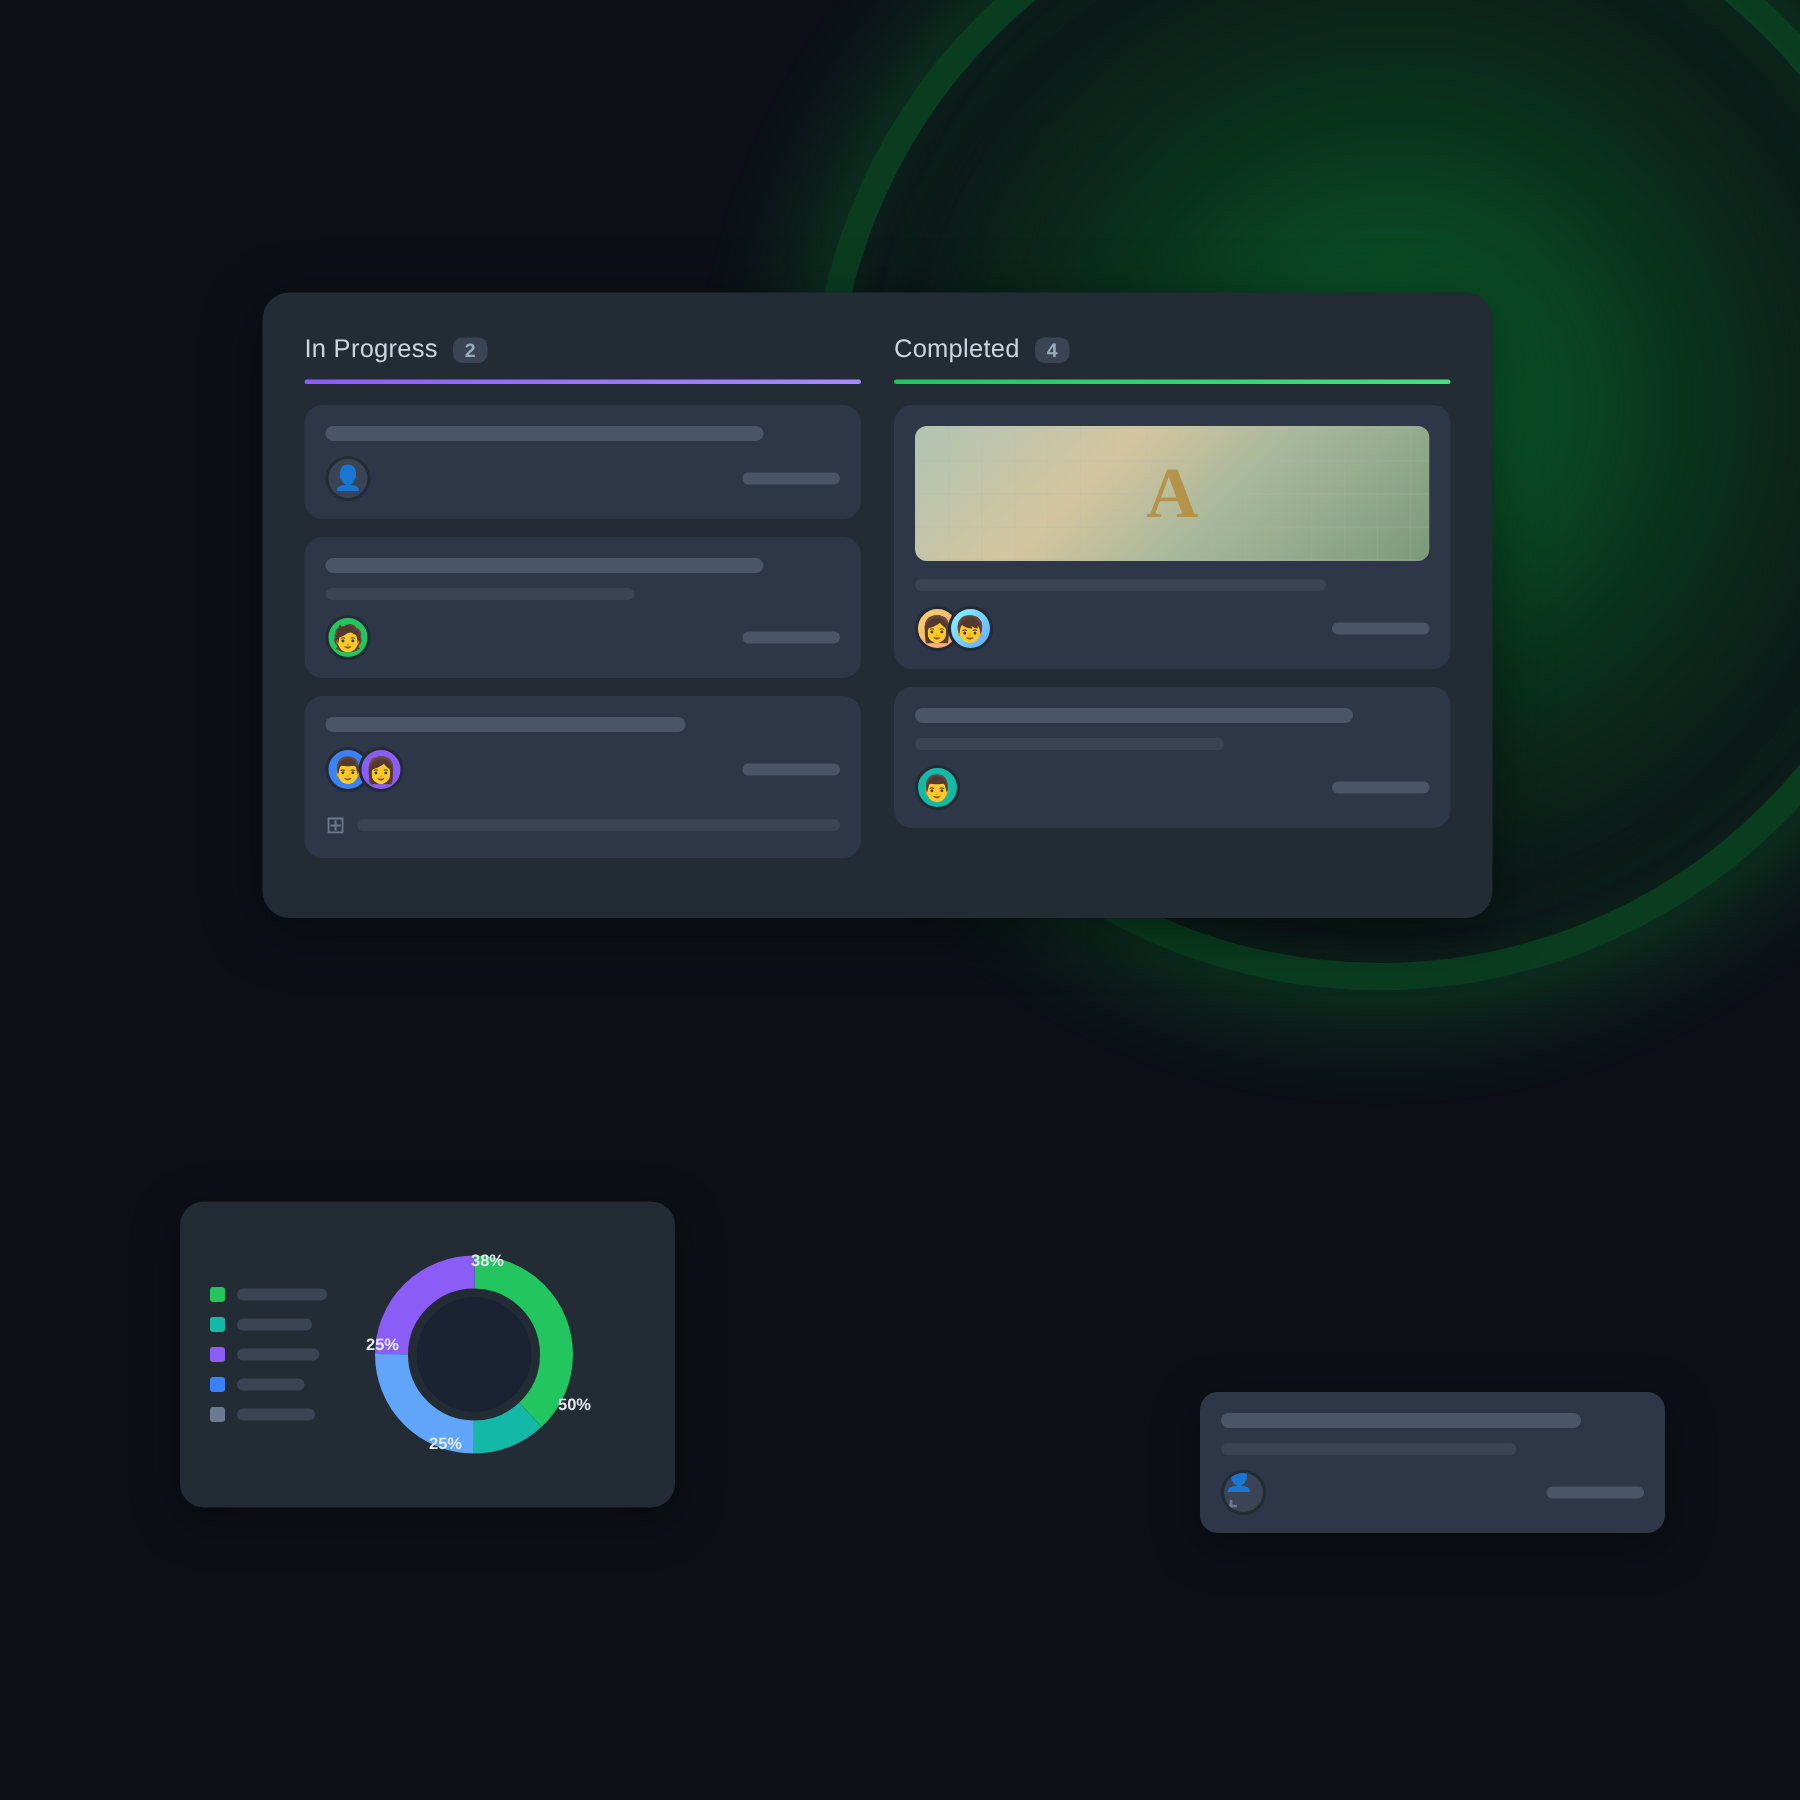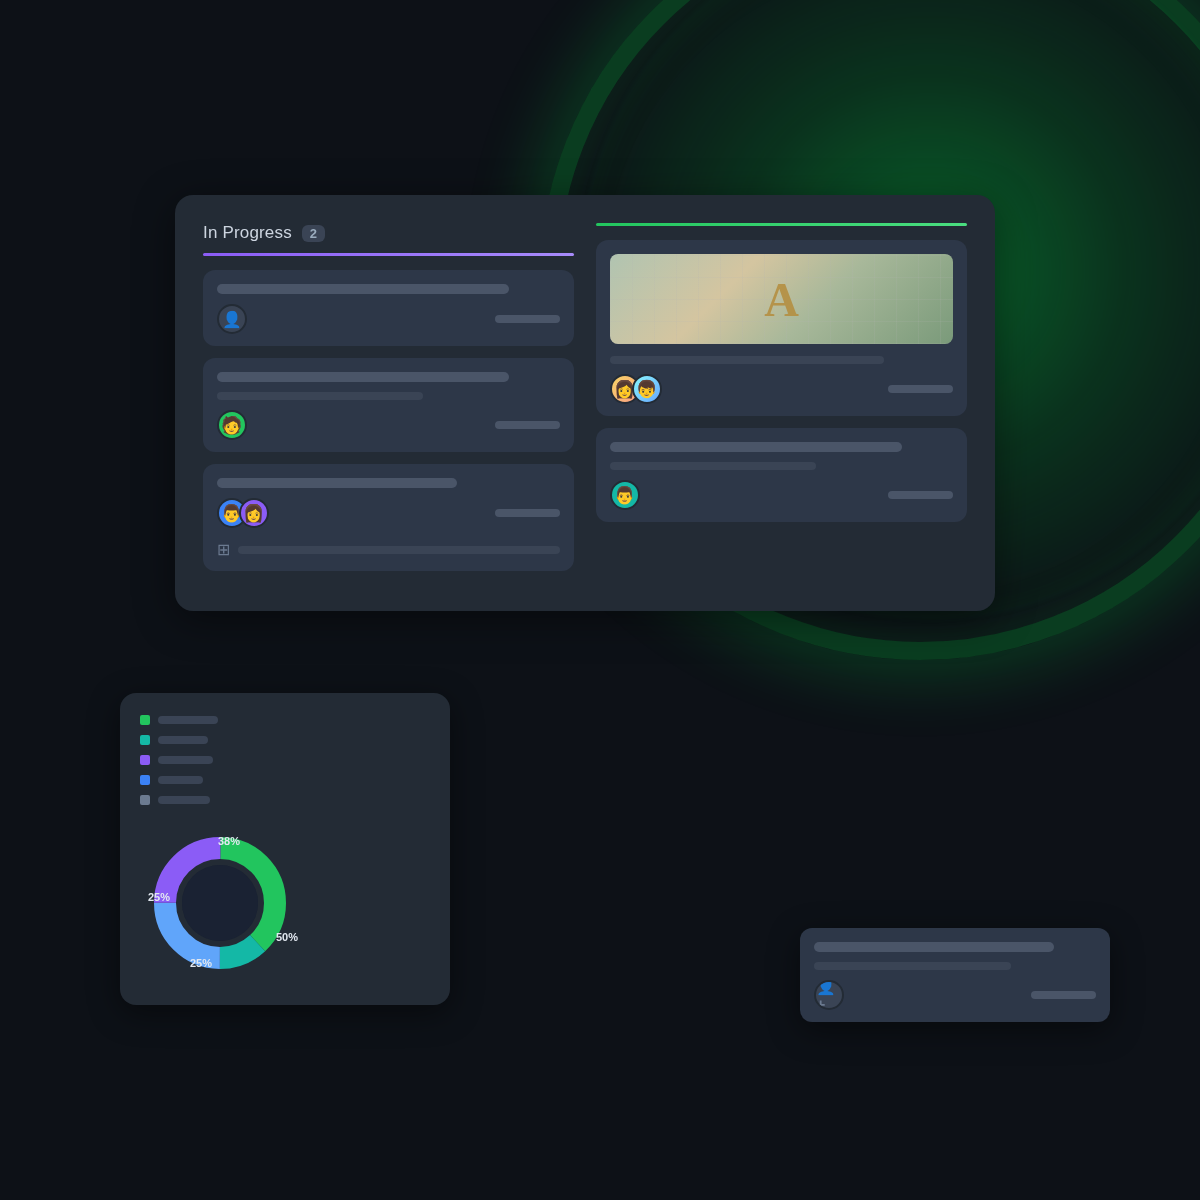--- a/index.html
+++ b/index.html
@@ -242,22 +242,22 @@
     .chart-widget {
       position: absolute;
       bottom: 195px;
       left: 120px;
       width: 330px;
       background: #232b35;
       border-radius: 16px;
       padding: 22px 20px 22px 20px;
       box-shadow: 0 8px 32px rgba(0,0,0,0.45);
       display: flex;
+      align-items: center;
       gap: 18px;
-      flex-direction: column;
     }
 
     .legend-list {
       display: flex;
       flex-direction: column;
       gap: 10px;
       flex: 0 0 auto;
     }
 
     .legend-item {
@@ -396,20 +396,24 @@
         <div class="tag-pill"></div>
       </div>
       <div class="card-bottom">
         <span class="table-icon">⊞</span>
         <div class="sub-bar w60" style="flex:1"></div>
       </div>
     </div>
   </div>
 
   <div class="column">
+    <div class="column-header">
+      <span class="column-title">Completed</span>
+      <span class="column-badge">4</span>
+    </div>
     <div class="column-underline-green"></div>
 
     <div class="task-card">
       <div class="task-card-image">
         <div class="task-image-art tile-bg"></div>
       </div>
       <div class="sub-bar w80"></div>
       <div class="task-meta">
         <div class="avatar-group">
           <div class="avatar av-photo-1">

